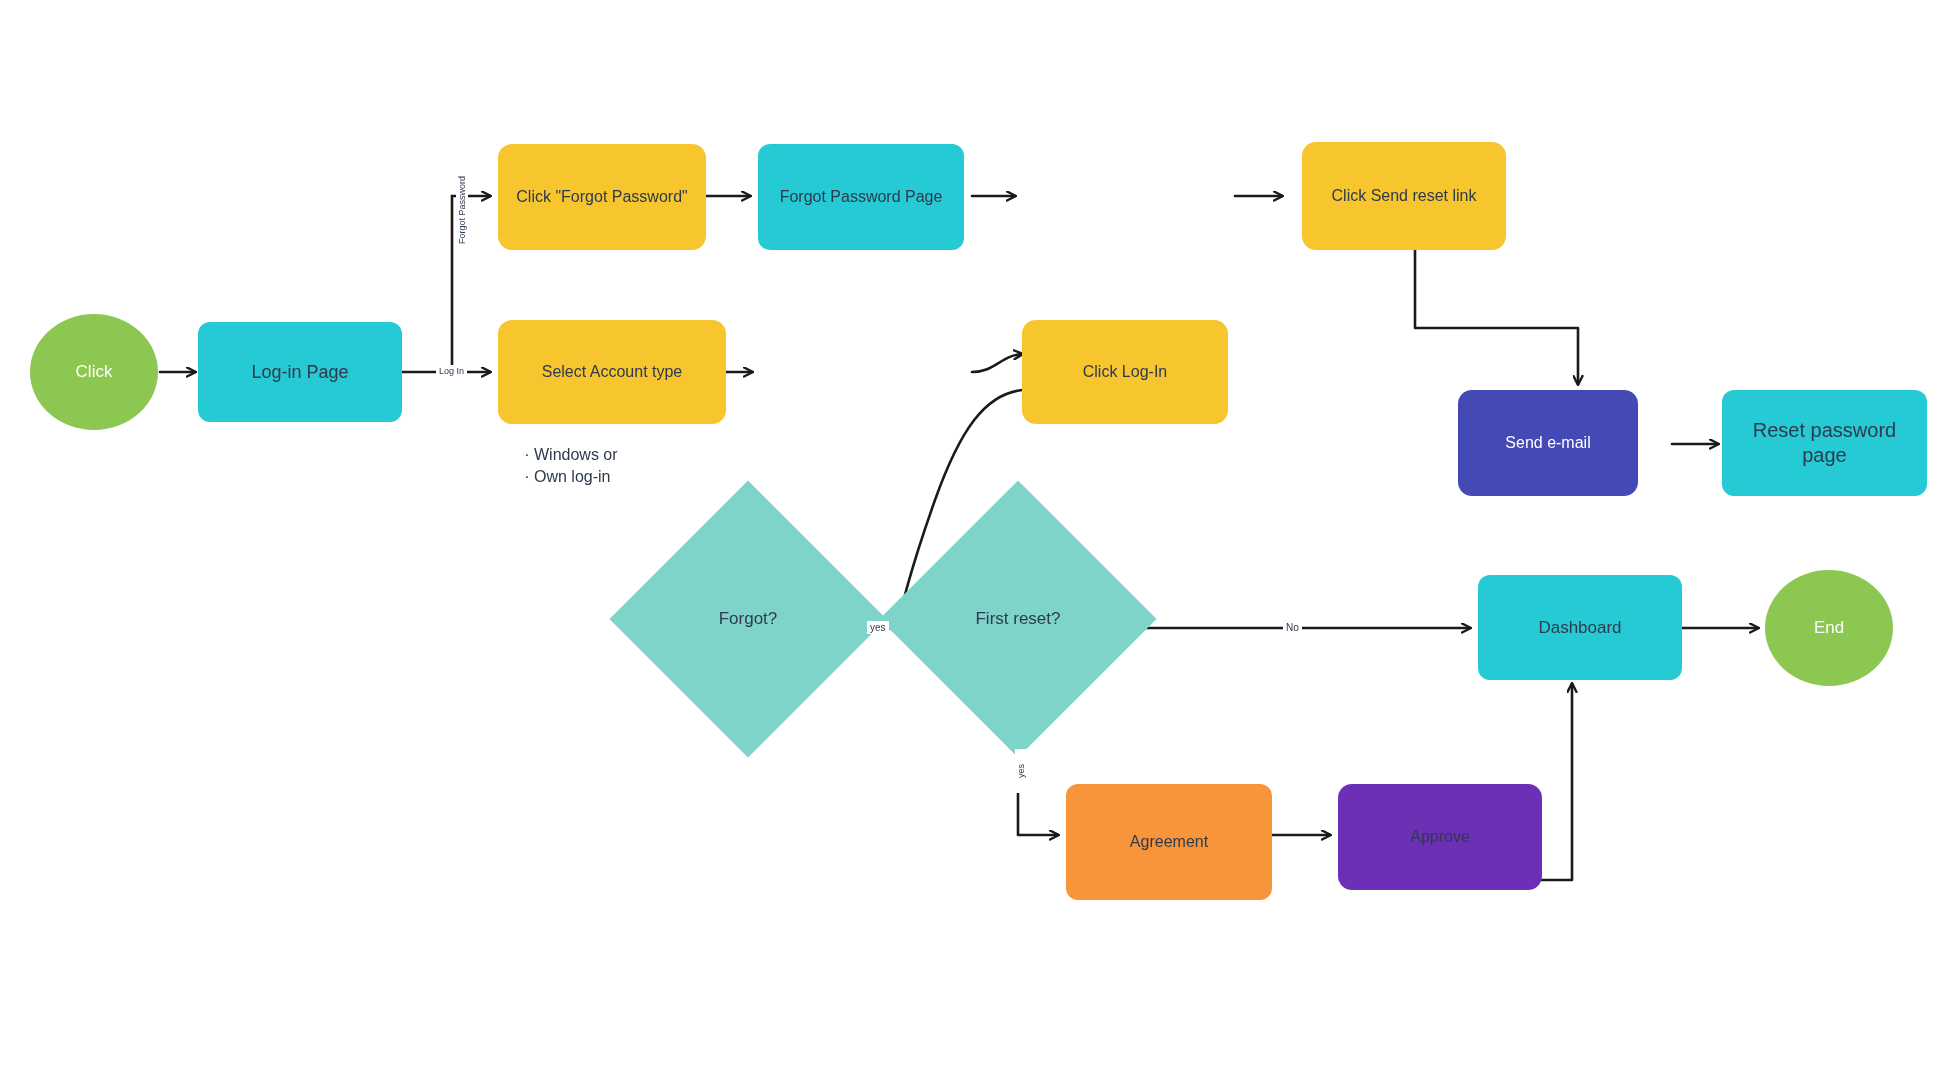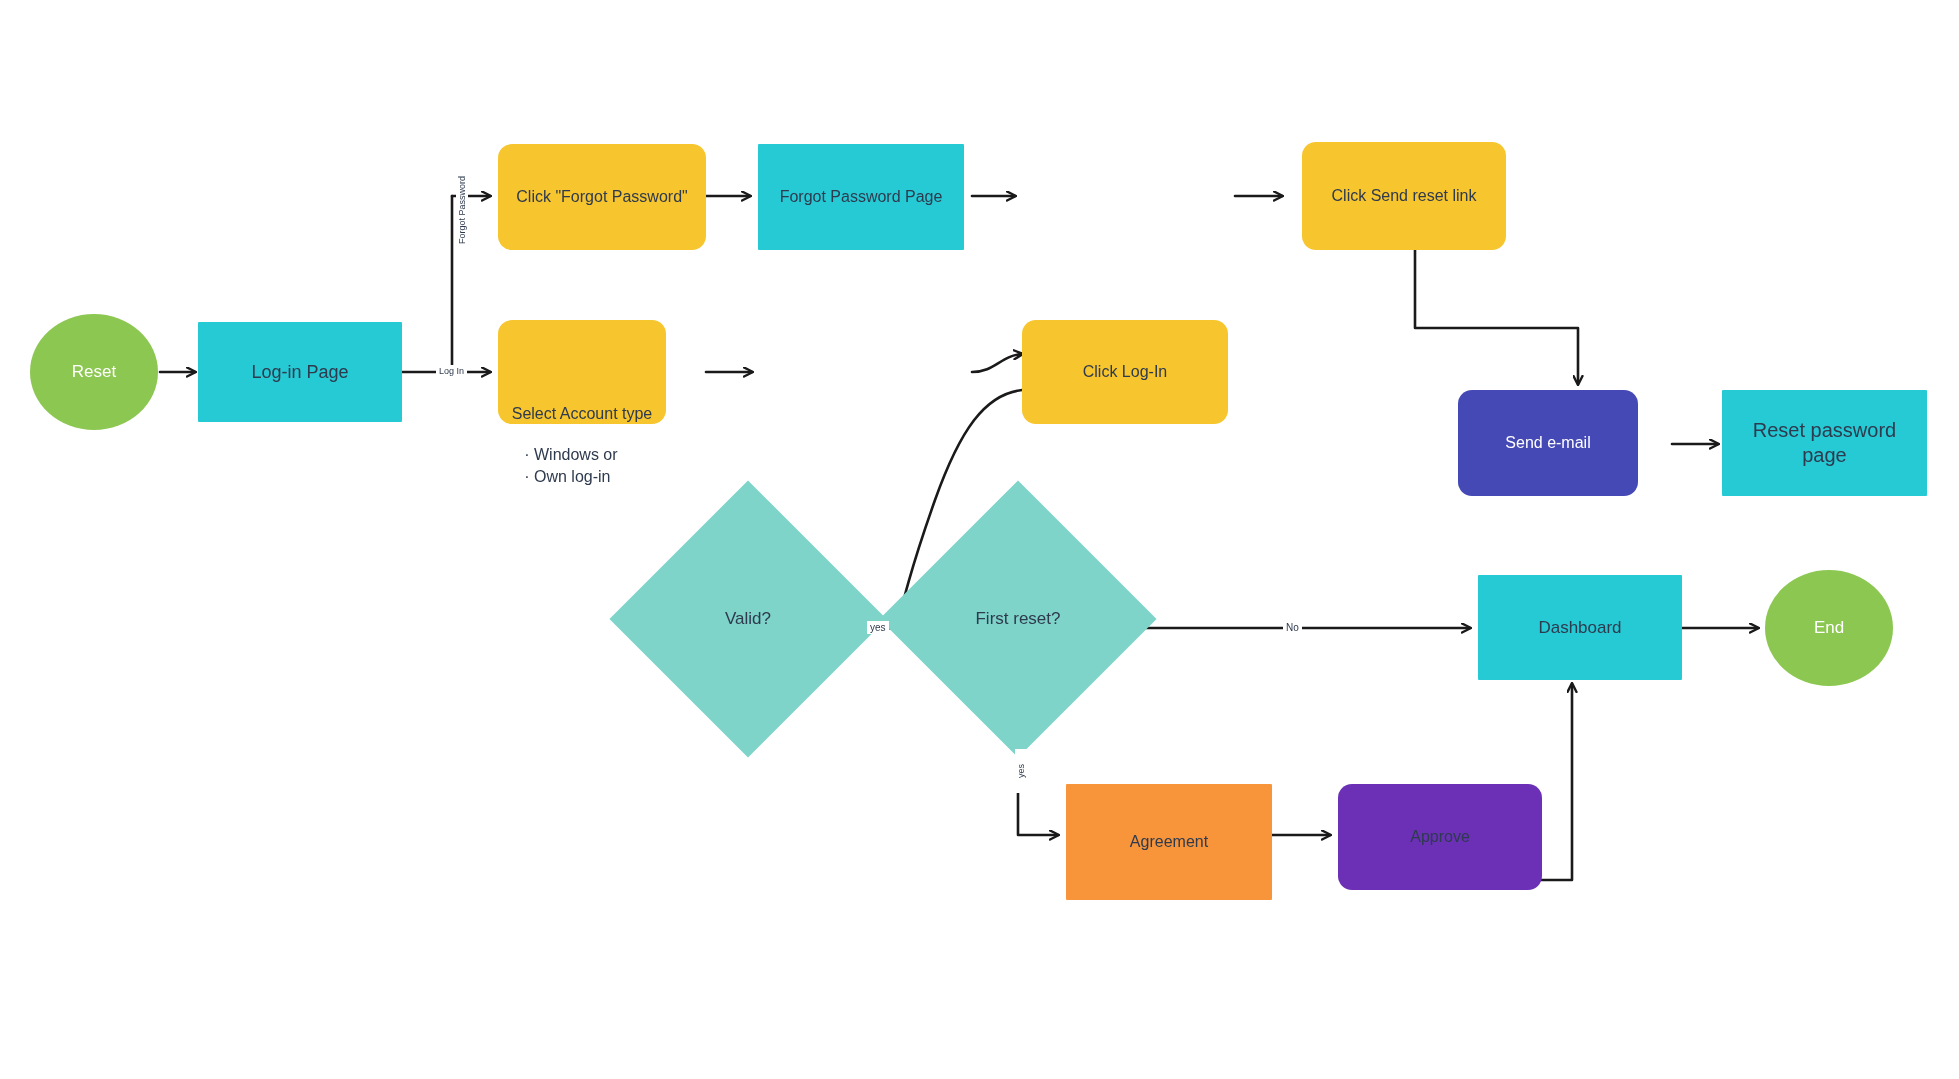--- a/index.html
+++ b/index.html
@@ -4,21 +4,21 @@
 <style>
   html,body{margin:0;padding:0;background:#ffffff;}
   body{font-family:"Liberation Sans","DejaVu Sans",sans-serif;}
   #canvas{position:relative;width:1959px;height:1079px;background:#ffffff;overflow:hidden;}
   #wires{position:absolute;left:0;top:0;width:1959px;height:1079px;pointer-events:none;}
 
   .node{position:absolute;display:flex;align-items:center;justify-content:center;
         text-align:center;box-sizing:border-box;line-height:1.25;}
   .node span{display:block;padding:0 10px;}
 
-  .rect{border-radius:1px;}
+  .rect{border-radius:12px;}
   .round{border-radius:14px;}
   .circle{border-radius:50%;}
 
   .t-dark{color:#2e3a4d;}
   .t-light{color:#ffffff;}
 
   .diamond{position:absolute;}
   .diamond .dshape{position:absolute;left:0;top:0;width:100%;height:100%;
       background:#7FD4C9;transform:rotate(45deg);}
   .diamond .dlabel{position:absolute;left:0;top:0;width:100%;height:100%;
@@ -77,21 +77,21 @@
 
       <path d="M1018,740 L1018,835 L1058,835" marker-end="url(#ah)"></path>
 
       <path d="M1272,835 L1330,835" marker-end="url(#ah)"></path>
 
       <path d="M1540,880 L1572,880 L1572,684" marker-end="url(#ah)"></path>
     </g>
   </svg>
 
   <div class="node circle t-light" style="left:30px;top:314px;width:128px;height:116px;background:#8CC751;font-size:17px;">
-    <span>Reset</span>
+    <span>Click</span>
   </div>
 
   <div class="node rect t-dark" style="left:198px;top:322px;width:204px;height:100px;background:#25CAD5;font-size:18px;">
     <span>Log-in Page</span>
   </div>
 
   <div class="node round t-dark" style="left:498px;top:144px;width:208px;height:106px;background:#F7C52D;font-size:16px;">
     <span>Click "Forgot Password"</span>
   </div>
 
@@ -105,32 +105,32 @@
   </div>
 
   <div class="node round t-light" style="left:1458px;top:390px;width:180px;height:106px;background:#4449B6;font-size:16px;">
     <span>Send e-mail</span>
   </div>
 
   <div class="node rect t-dark" style="left:1722px;top:390px;width:205px;height:106px;background:#25CAD5;font-size:20px;">
     <span>Reset password page</span>
   </div>
 
-  <div class="node round t-dark" style="left:498px;top:320px;width:168px;height:104px;background:#F7C52D;font-size:16px;align-items:flex-end;">
+  <div class="node round t-dark" style="left:498px;top:320px;width:228px;height:104px;background:#F7C52D;font-size:16px;">
     <span>Select Account type</span>
   </div>
 
 
   <div class="node round t-dark" style="left:1022px;top:320px;width:206px;height:104px;background:#F7C52D;font-size:16px;text-align:right;">
     <span>Click Log-In</span>
   </div>
 
   <div class="diamond" style="left:650px;top:521px;width:196px;height:196px;font-size:17px;">
     <div class="dshape"></div>
-    <div class="dlabel">Valid?</div>
+    <div class="dlabel">Forgot?</div>
   </div>
 
   <div class="diamond" style="left:920px;top:521px;width:196px;height:196px;font-size:17px;">
     <div class="dshape"></div>
     <div class="dlabel">First reset?</div>
   </div>
 
   <div class="node rect t-dark" style="left:1478px;top:575px;width:204px;height:105px;background:#25CAD5;font-size:17px;">
     <span>Dashboard</span>
   </div>

